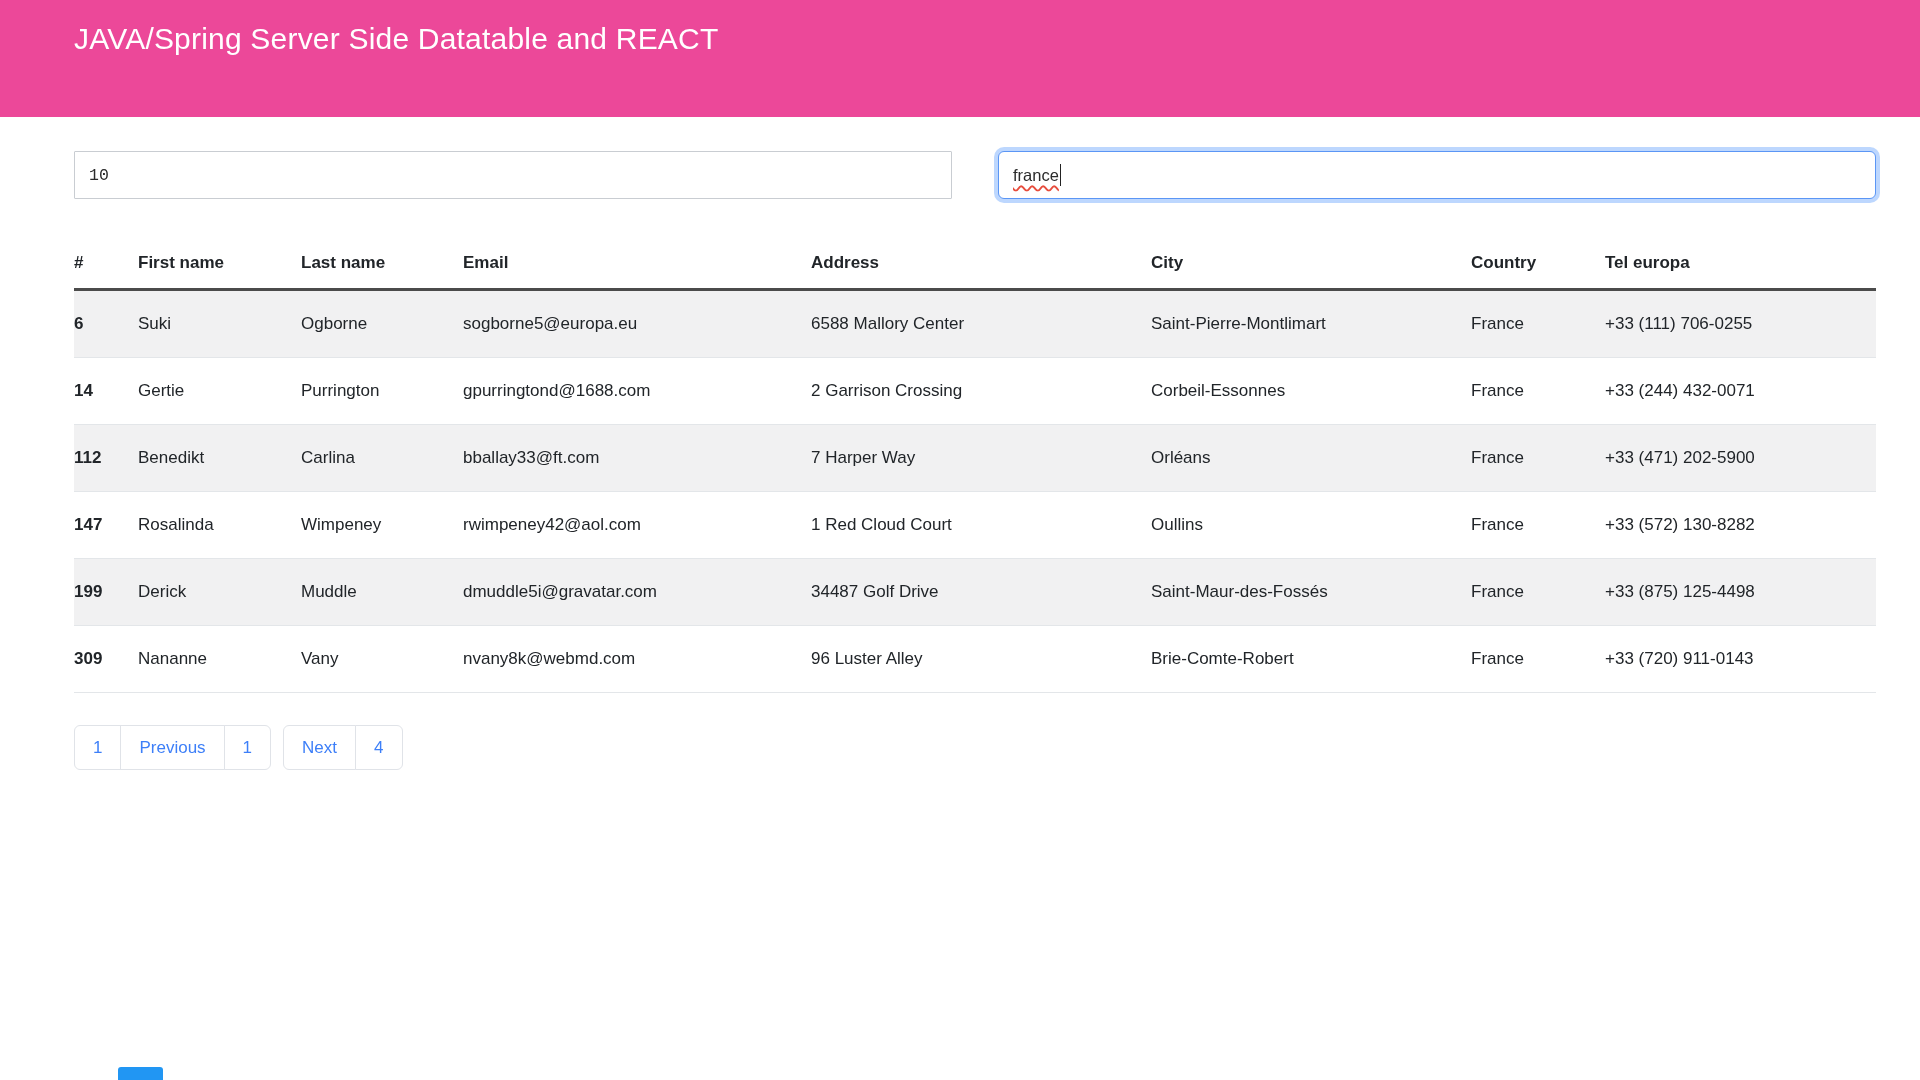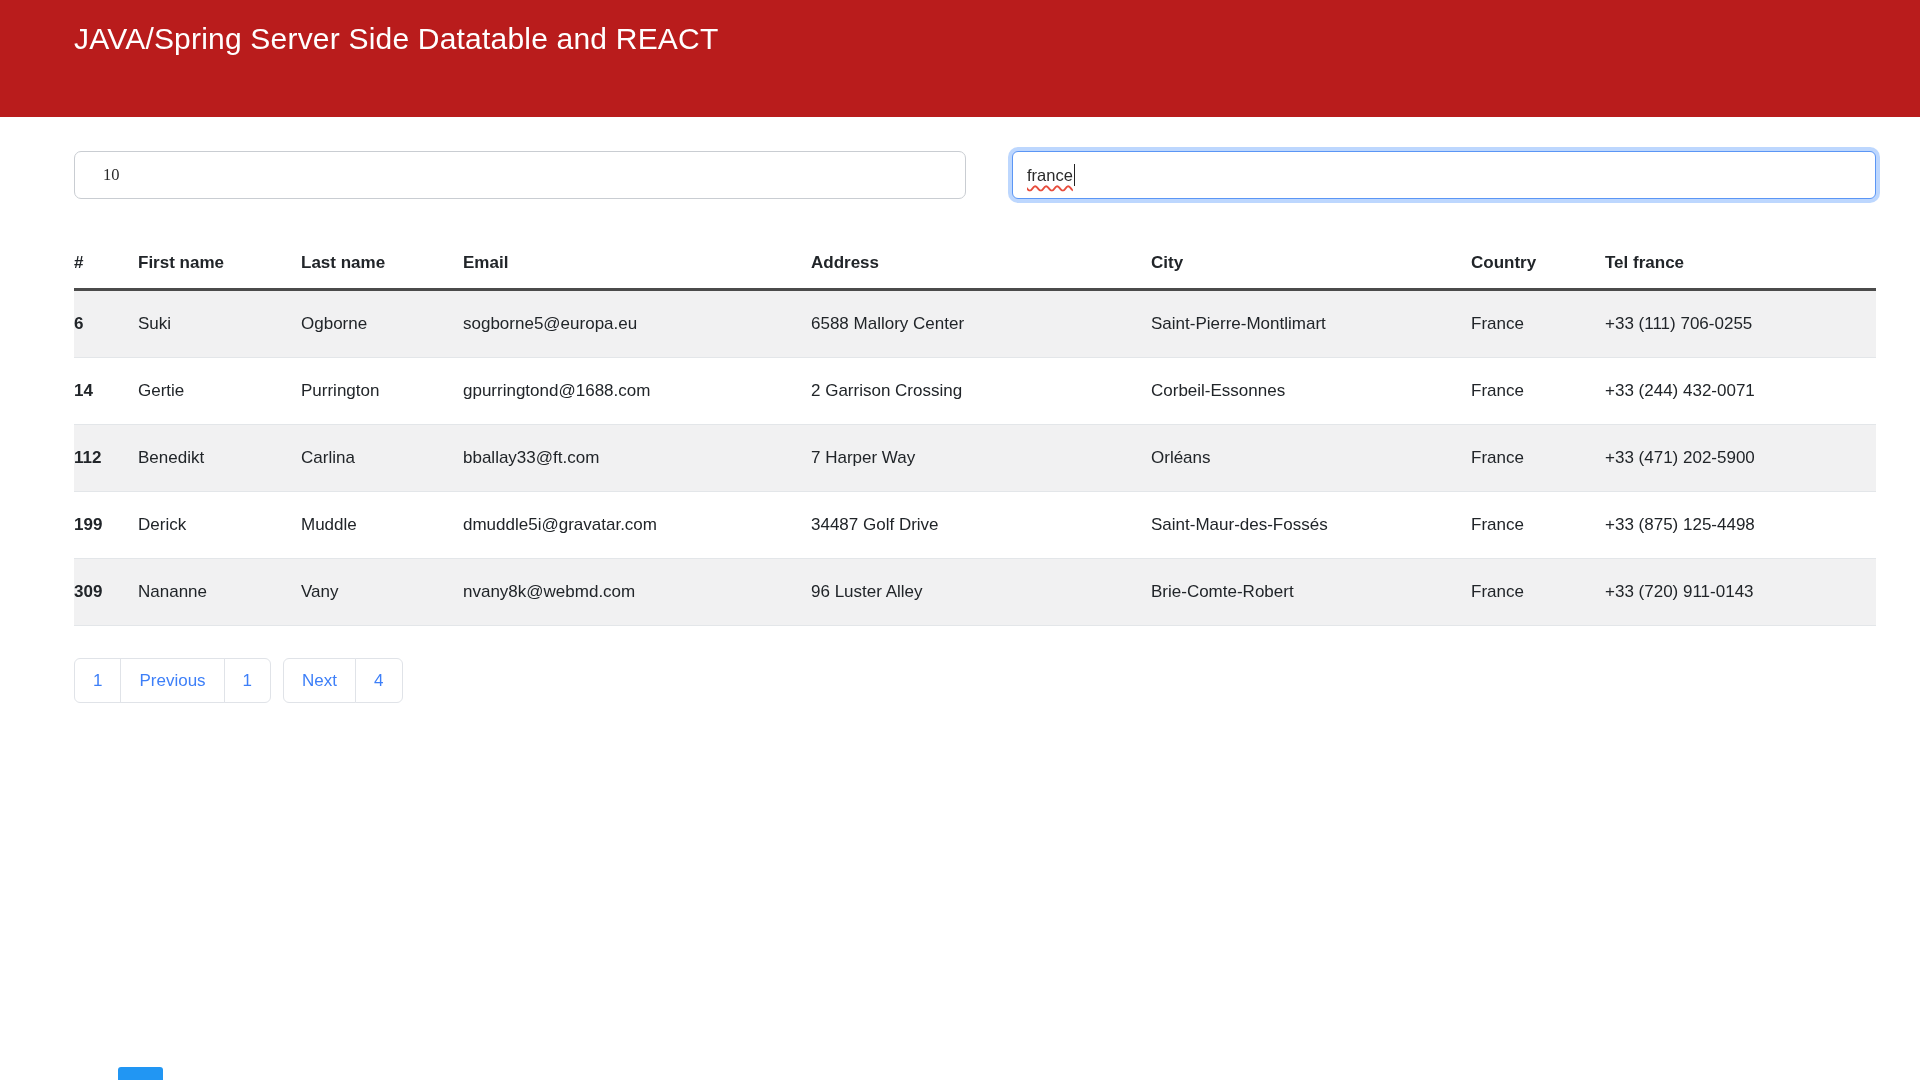--- a/index.html
+++ b/index.html
@@ -7,21 +7,21 @@
     width: 1920px; height: 1080px;
     background: #ffffff;
     font-family: "Liberation Sans", sans-serif;
     overflow: hidden;
     position: relative;
   }
 
   
   .app-header {
     height: 117px;
-    background: #b91c1c;
+    background: #ec4899;
     padding: 22px 44px 12px 74px;
   }
   .app-header h1 {
     color: #ffffff;
     font-size: 30px;
     font-weight: normal;
     letter-spacing: 0.2px;
   }
 
   
@@ -29,25 +29,25 @@
 
   .controls {
     display: flex;
     gap: 46px;
     margin-top: 34px;
   }
   .controls > * { flex: 1; height: 48px; }
 
   .text-input {
     border: 1px solid #c9cdd2;
-    border-radius: 7px;
+    border-radius: 1px;
     font-size: 16.5px;
     color: #2b2b2b;
-    padding: 0 28px;
-    font-family: Liberation Serif, serif;
+    padding: 0 14px;
+    font-family: Liberation Mono, monospace;
     background: #fff;
     outline: none;
   }
   .search-box {
     border: 1px solid #5b96f5;
     border-radius: 6px;
     box-shadow: 0 0 0 4px rgba(134,183,254,0.55);
     display: flex;
     align-items: center;
     padding: 0 14px;
@@ -154,21 +154,21 @@
     </colgroup>
     <thead>
       <tr>
           <th>#</th>
           <th>First name</th>
           <th>Last name</th>
           <th>Email</th>
           <th>Address</th>
           <th>City</th>
           <th>Country</th>
-          <th>Tel france</th>
+          <th>Tel europa</th>
         </tr>
     </thead>
     <tbody>
         <tr>
           <td>6</td>
           <td>Suki</td>
           <td>Ogborne</td>
           <td>sogborne5@europa.eu</td>
           <td>6588 Mallory Center</td>
           <td>Saint-Pierre-Montlimart</td>
@@ -187,20 +187,30 @@
         </tr>
         <tr>
           <td>112</td>
           <td>Benedikt</td>
           <td>Carlina</td>
           <td>bballay33@ft.com</td>
           <td>7 Harper Way</td>
           <td>Orléans</td>
           <td>France</td>
           <td>+33 (471) 202-5900</td>
+        </tr>
+        <tr>
+          <td>147</td>
+          <td>Rosalinda</td>
+          <td>Wimpeney</td>
+          <td>rwimpeney42@aol.com</td>
+          <td>1 Red Cloud Court</td>
+          <td>Oullins</td>
+          <td>France</td>
+          <td>+33 (572) 130-8282</td>
         </tr>
         <tr>
           <td>199</td>
           <td>Derick</td>
           <td>Muddle</td>
           <td>dmuddle5i@gravatar.com</td>
           <td>34487 Golf Drive</td>
           <td>Saint-Maur-des-Fossés</td>
           <td>France</td>
           <td>+33 (875) 125-4498</td>

